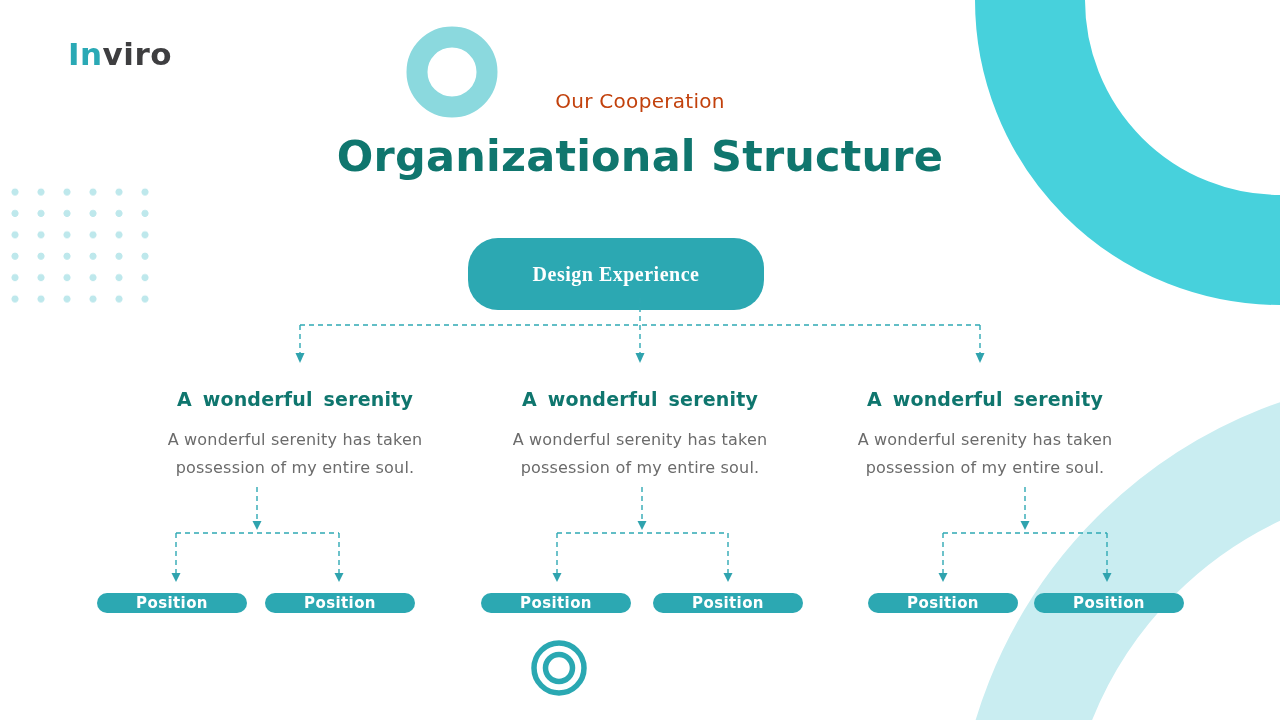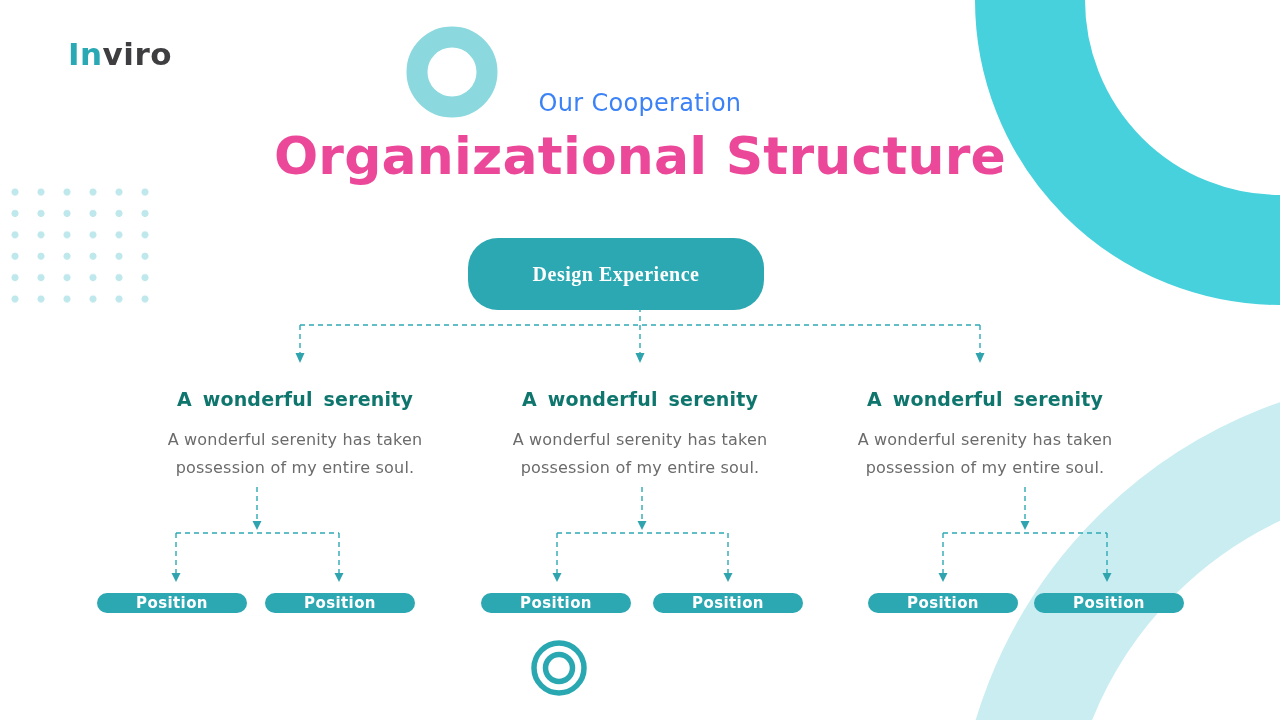--- a/index.html
+++ b/index.html
@@ -22,25 +22,25 @@
   .logo .lg-dark { color:#3E3E40; }
   .logo .lg-o { position:relative; display:inline-block; color:#3E3E40; }
   .logo .lg-o::after {
     content:""; position:absolute; top:3px; right:-2px; width:8px; height:8px;
     background:#ffffff; transform:rotate(35deg);
   }
 
   
   .eyebrow {
     position:absolute; left:0; right:0; top:89px; text-align:center;
-    font-size:24px; color:#3b82f6; font-weight:500; letter-spacing:0.3px;
+    font-size:20px; color:#c2410c; font-weight:500; letter-spacing:0.3px;
   }
   .main-title {
     position:absolute; left:0; right:0; top:132px; text-align:center;
-    font-size:52px; line-height:49px; font-weight:bold; color:#ec4899; letter-spacing:0.2px;
+    font-size:43px; line-height:49px; font-weight:bold; color:#0f766e; letter-spacing:0.2px;
   }
   .title-ring { position:absolute; left:406px; top:26px; }
 
   
   .root-node {
     position:absolute; left:468px; top:238px; width:296px; height:72px;
     background:#2CA8B2; border-radius:30px; border:none;
     color:#ffffff; font-family:Liberation Serif, serif;
     font-size:20px; font-weight:bold; letter-spacing:0.5px;
     display:flex; align-items:center; justify-content:center; cursor:pointer;

